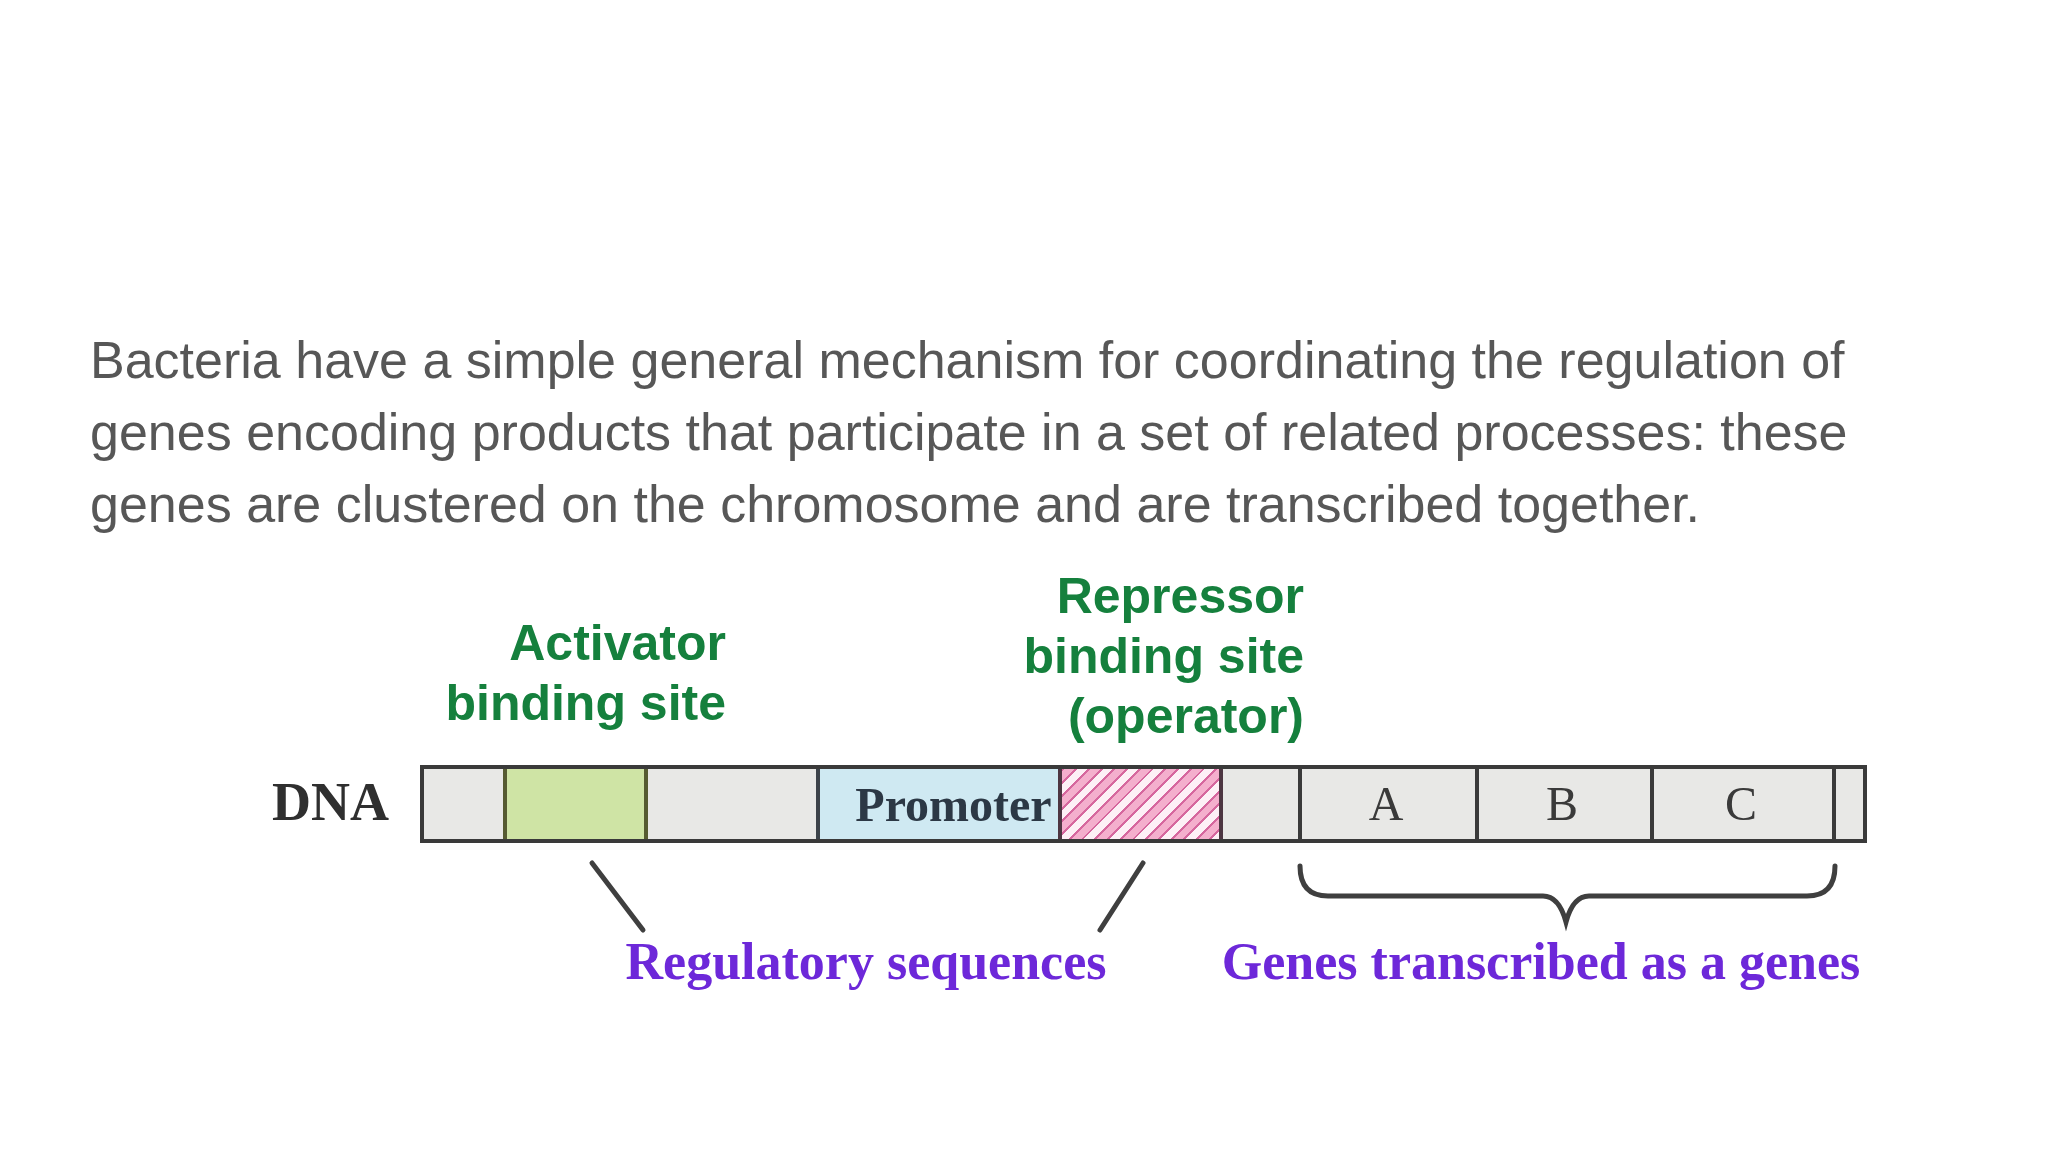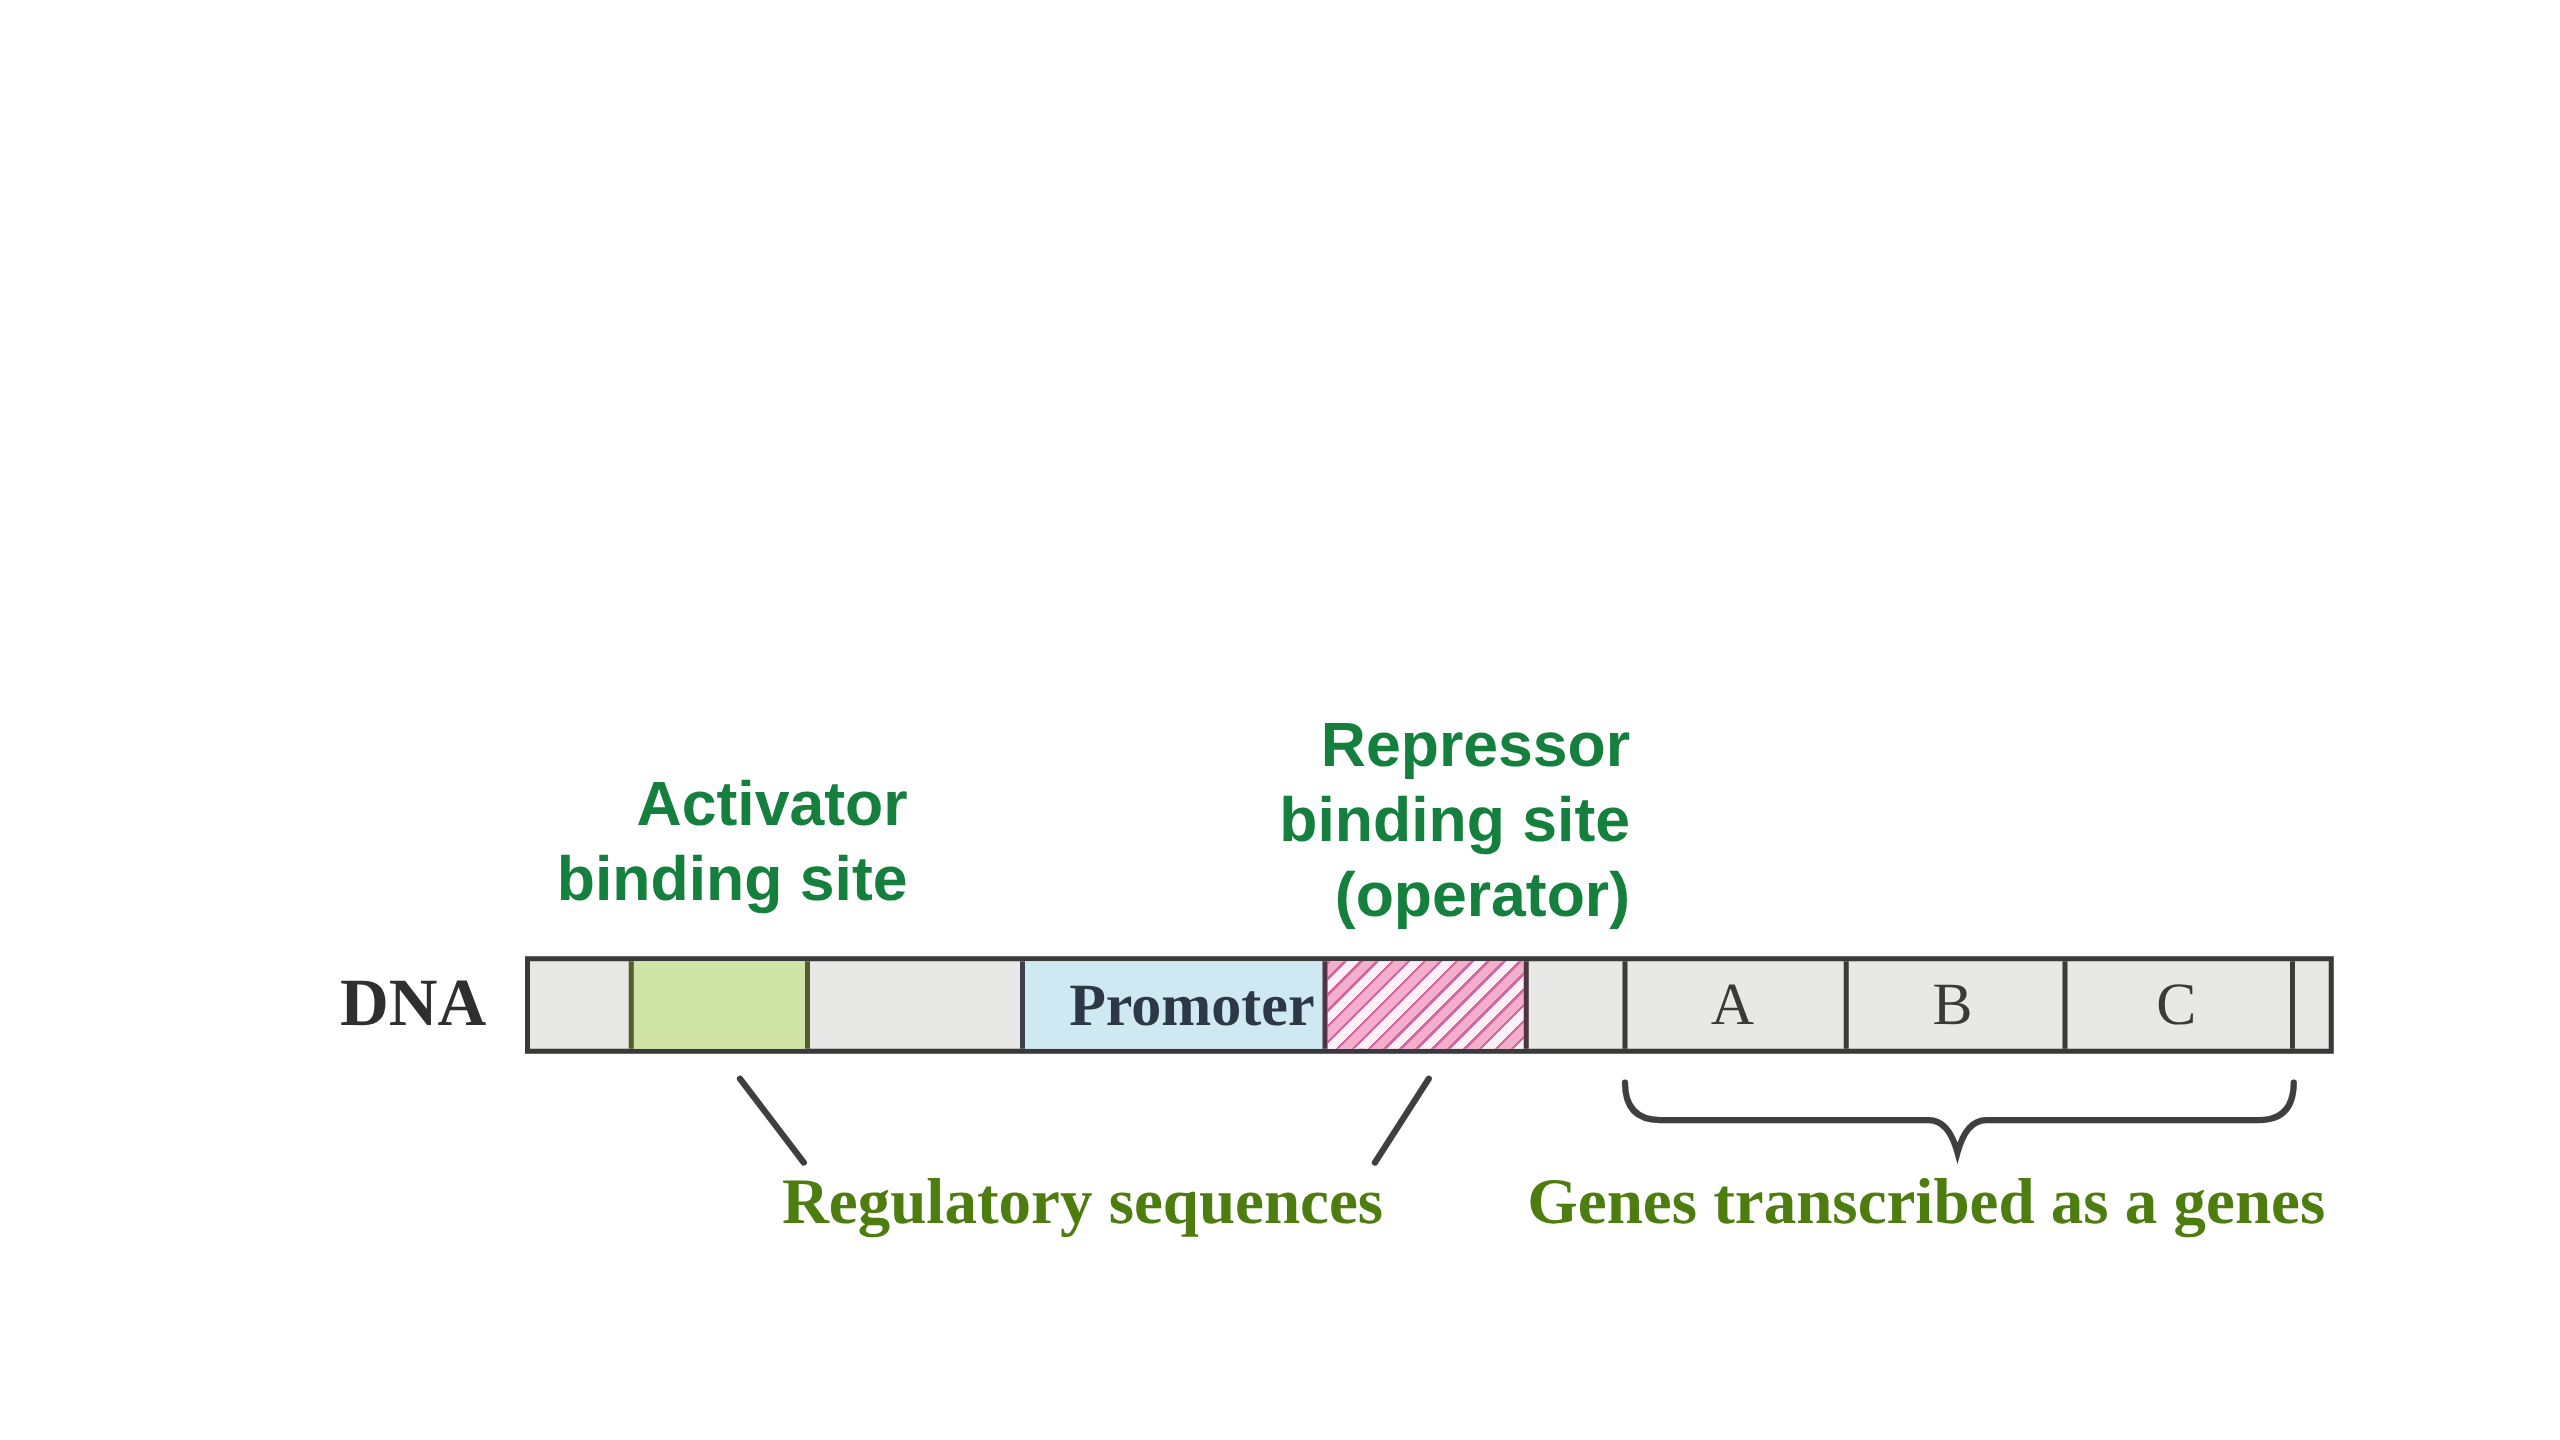--- a/index.html
+++ b/index.html
@@ -54,31 +54,34 @@
   .gene-divider{position:absolute;top:0;width:4px;height:70px;background:#3a3a3a;}
   .div-1{left:874px;} .div-2{left:1051px;} .div-3{left:1226px;} .div-4{left:1408px;}
   .gene-label{
     position:absolute;top:0;width:80px;height:70px;line-height:70px;text-align:center;
     font-family:"Liberation Serif",serif;font-size:48px;color:#3a3a3a;
   }
   .gene-a{left:922px;} .gene-b{left:1098px;} .gene-c{left:1277px;}
   .annot-svg{position:absolute;left:0;top:0;width:2048px;height:1152px;pointer-events:none;}
   .caption{
     position:absolute;top:932px;font-family:"Liberation Serif",serif;font-weight:700;
-    font-size:52px;line-height:60px;color:#4d7c0f;text-align:center;
+    font-size:52px;line-height:60px;color:#6d28d9;text-align:center;
   }
   .caption-regulatory{left:560px;width:612px;}
   .caption-genes{left:1196px;width:690px;}
 </style>
 </head>
 <body>
 
 <div class="screen">
 
 
+  <p class="slide-body">Bacteria have a simple general mechanism for coordinating the regulation of
+genes encoding products that participate in a set of related processes: these
+genes are clustered on the chromosome and are transcribed together.</p>
 
   <div>
 
     <div class="diagram-label activator-label">Activator
 binding site</div>
 
     <div class="diagram-label repressor-label">Repressor
 binding site
 (operator)</div>
 

